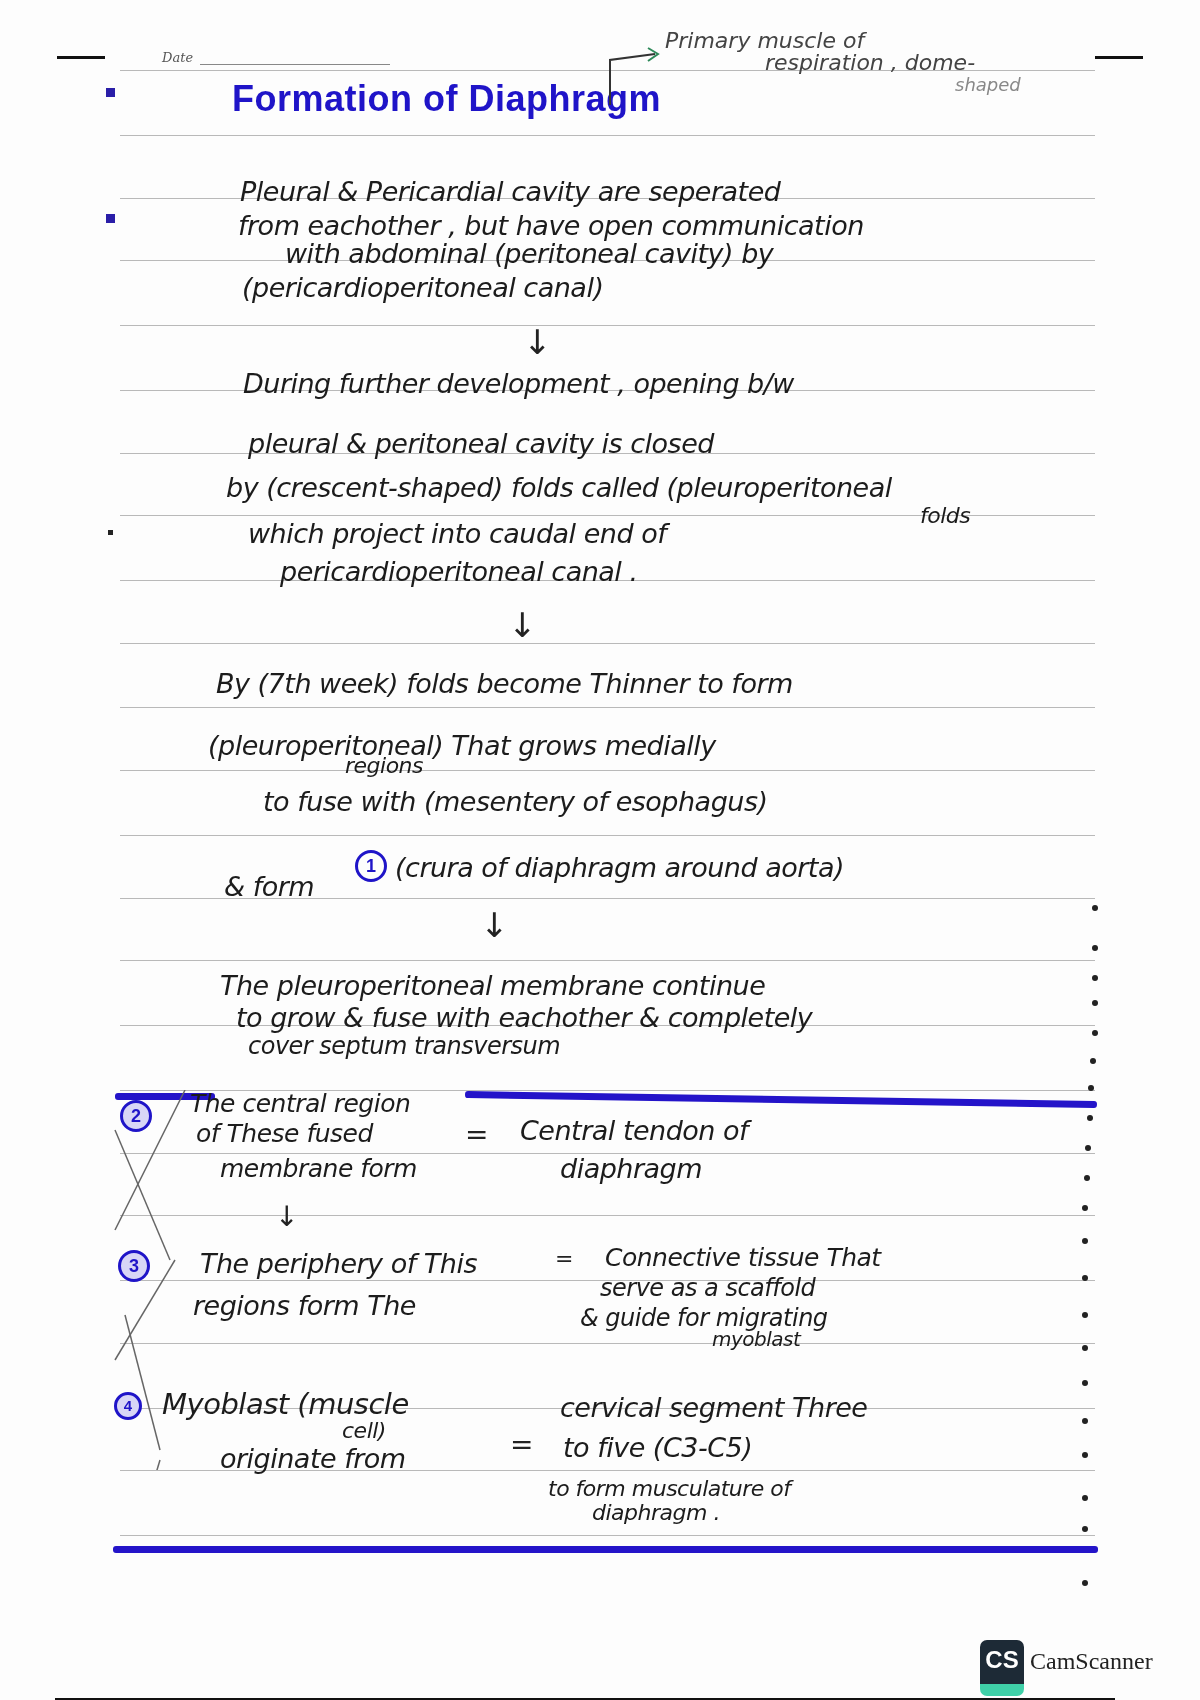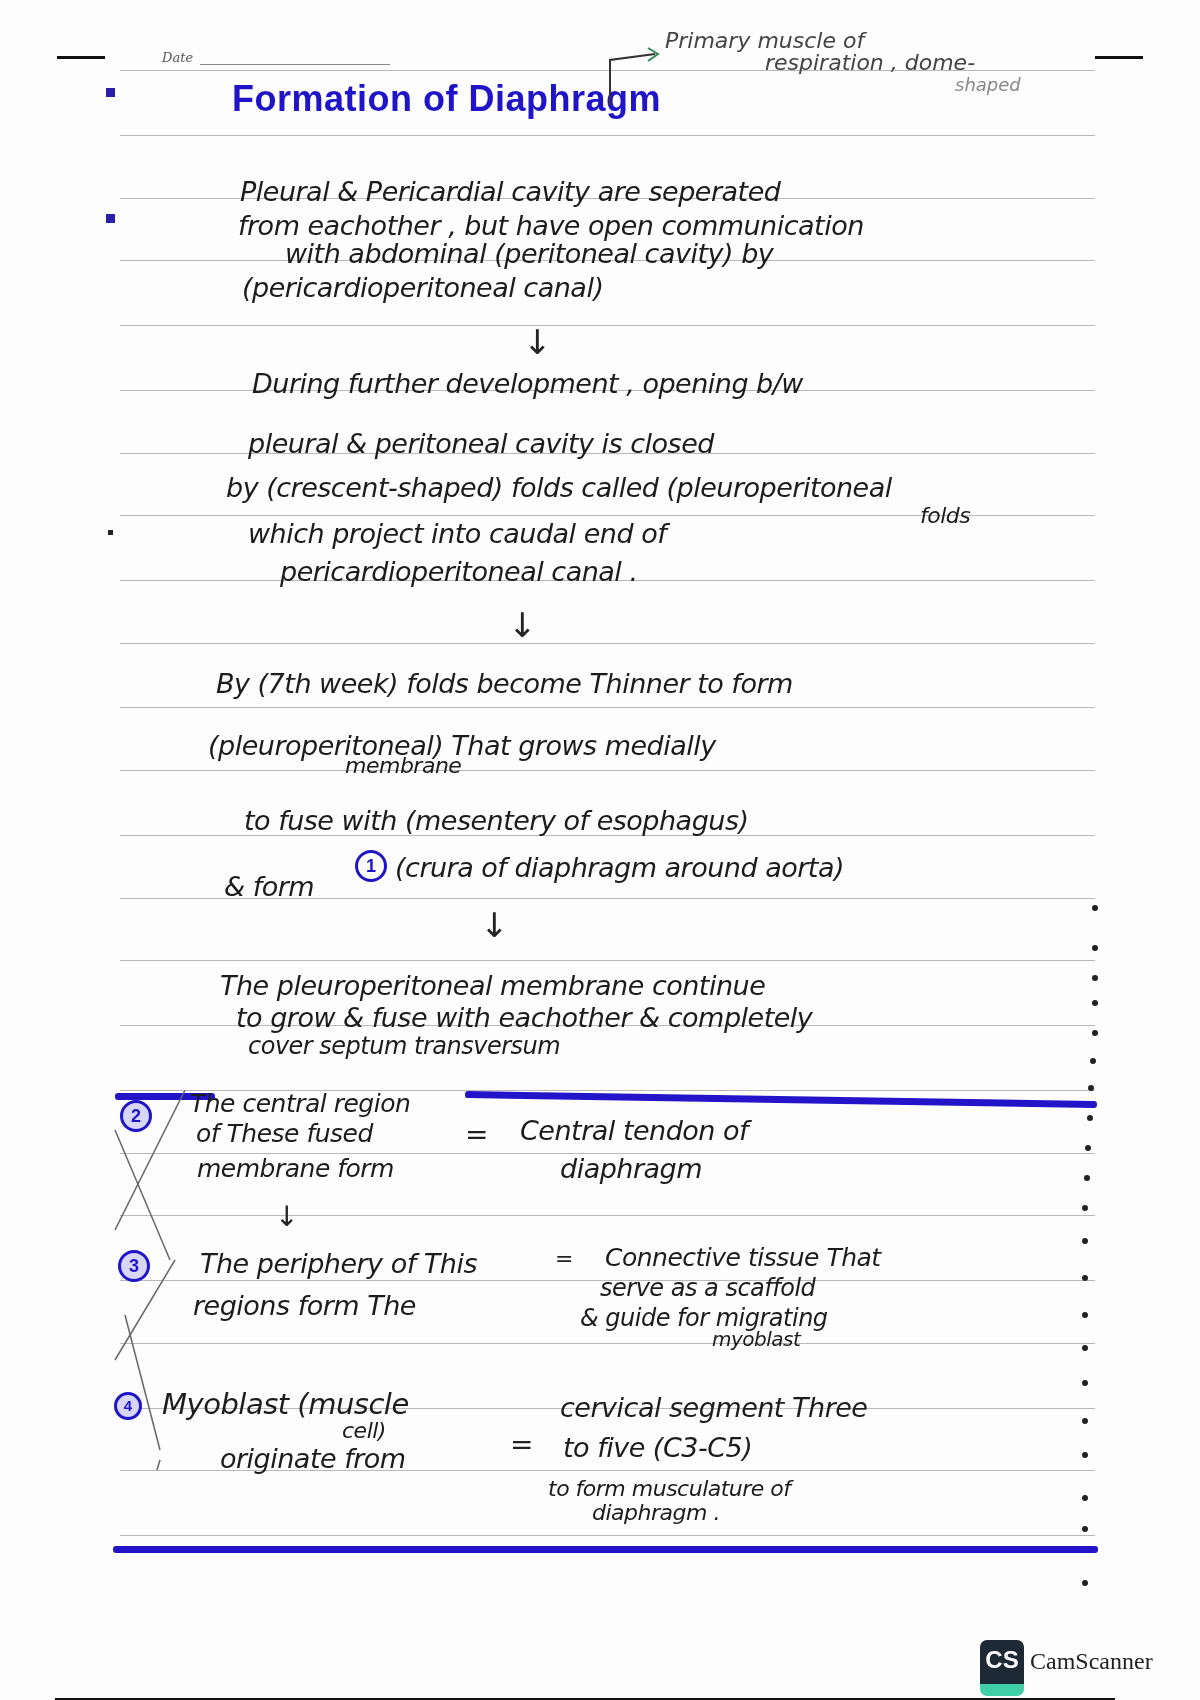--- a/index.html
+++ b/index.html
@@ -104,35 +104,35 @@
 <div>
   <div class="txt" style="left:240px;top:176px;">Pleural &amp; Pericardial cavity are seperated</div>
   <div class="txt" style="left:238px;top:210px;">from eachother , but have open communication</div>
   <div class="txt" style="left:285px;top:238px;">with abdominal (peritoneal cavity) by</div>
   <div class="txt" style="left:242px;top:272px;">(pericardioperitoneal canal)</div>
 </div>
 
 <span class="arrow" style="left:523px;top:322px;">↓</span>
 
 <div>
-  <div class="txt" style="left:252px;top:368px;">During further development , opening b/w</div>
+  <div class="txt" style="left:243px;top:368px;">During further development , opening b/w</div>
   <div class="txt" style="left:248px;top:428px;">pleural &amp; peritoneal cavity is closed</div>
   <div class="txt" style="left:226px;top:472px;">by (crescent-shaped) folds called (pleuroperitoneal</div>
   <div class="txt small" style="left:920px;top:505px;text-align:center;">folds</div>
   <div class="txt" style="left:248px;top:518px;">which project into caudal end of</div>
   <div class="txt" style="left:280px;top:556px;">pericardioperitoneal canal .</div>
 </div>
 
 <span class="arrow" style="left:508px;top:605px;">↓</span>
 
 <div>
   <div class="txt" style="left:216px;top:668px;">By (7th week) folds become Thinner to form</div>
   <div class="txt" style="left:208px;top:730px;">(pleuroperitoneal) That grows medially</div>
-  <div class="txt small" style="left:345px;top:755px;">membrane</div>
-  <div class="txt" style="left:244px;top:786px;margin-top:19px;">to fuse with (mesentery of esophagus)</div>
+  <div class="txt small" style="left:345px;top:755px;">regions</div>
+  <div class="txt" style="left:263px;top:786px;">to fuse with (mesentery of esophagus)</div>
   <div class="txt" style="left:224px;top:850px;margin-top:21px;">&amp; form</div>
   <div class="num-badge" style="left:355px;top:850px;">1</div>
   <div class="txt" style="left:395px;top:852px;">(crura of diaphragm around aorta)</div>
 </div>
 
 <span class="arrow" style="left:480px;top:905px;">↓</span>
 
 <div>
   <div class="txt" style="left:220px;top:970px;">The pleuroperitoneal membrane continue</div>
   <div class="txt" style="left:236px;top:1002px;">to grow &amp; fuse with eachother &amp; completely</div>
@@ -147,21 +147,21 @@
   <path d="M5 40 L60 170" stroke="#666" stroke-width="1.5" fill="none"></path>
   <path d="M65 170 L5 270" stroke="#666" stroke-width="1.5" fill="none"></path>
   <path d="M15 225 L50 360" stroke="#666" stroke-width="1.5" fill="none"></path>
   <path d="M50 370 L20 470" stroke="#666" stroke-width="1.5" fill="none"></path>
 </svg>
 
 <div>
   <div class="num-badge filled" style="left:120px;top:1100px;">2</div>
   <div class="txt" style="left:190px;top:1088px;font-size:25px;">The central region</div>
   <div class="txt" style="left:196px;top:1118px;font-size:25px;">of These fused</div>
-  <div class="txt" style="left:197px;top:1153px;font-size:25px;">membrane form</div>
+  <div class="txt" style="left:220px;top:1153px;font-size:25px;">membrane form</div>
   <span class="equals" style="left:465px;top:1118px;">=</span>
   <div class="txt" style="left:520px;top:1115px;">Central tendon of</div>
   <div class="txt" style="left:560px;top:1153px;">diaphragm</div>
 </div>
 
 <span class="arrow" style="left:275px;top:1200px;font-size:28px;">↓</span>
 
 <div>
   <div class="num-badge filled" style="left:118px;top:1250px;">3</div>
   <div class="txt" style="left:200px;top:1248px;">The periphery of This</div>

